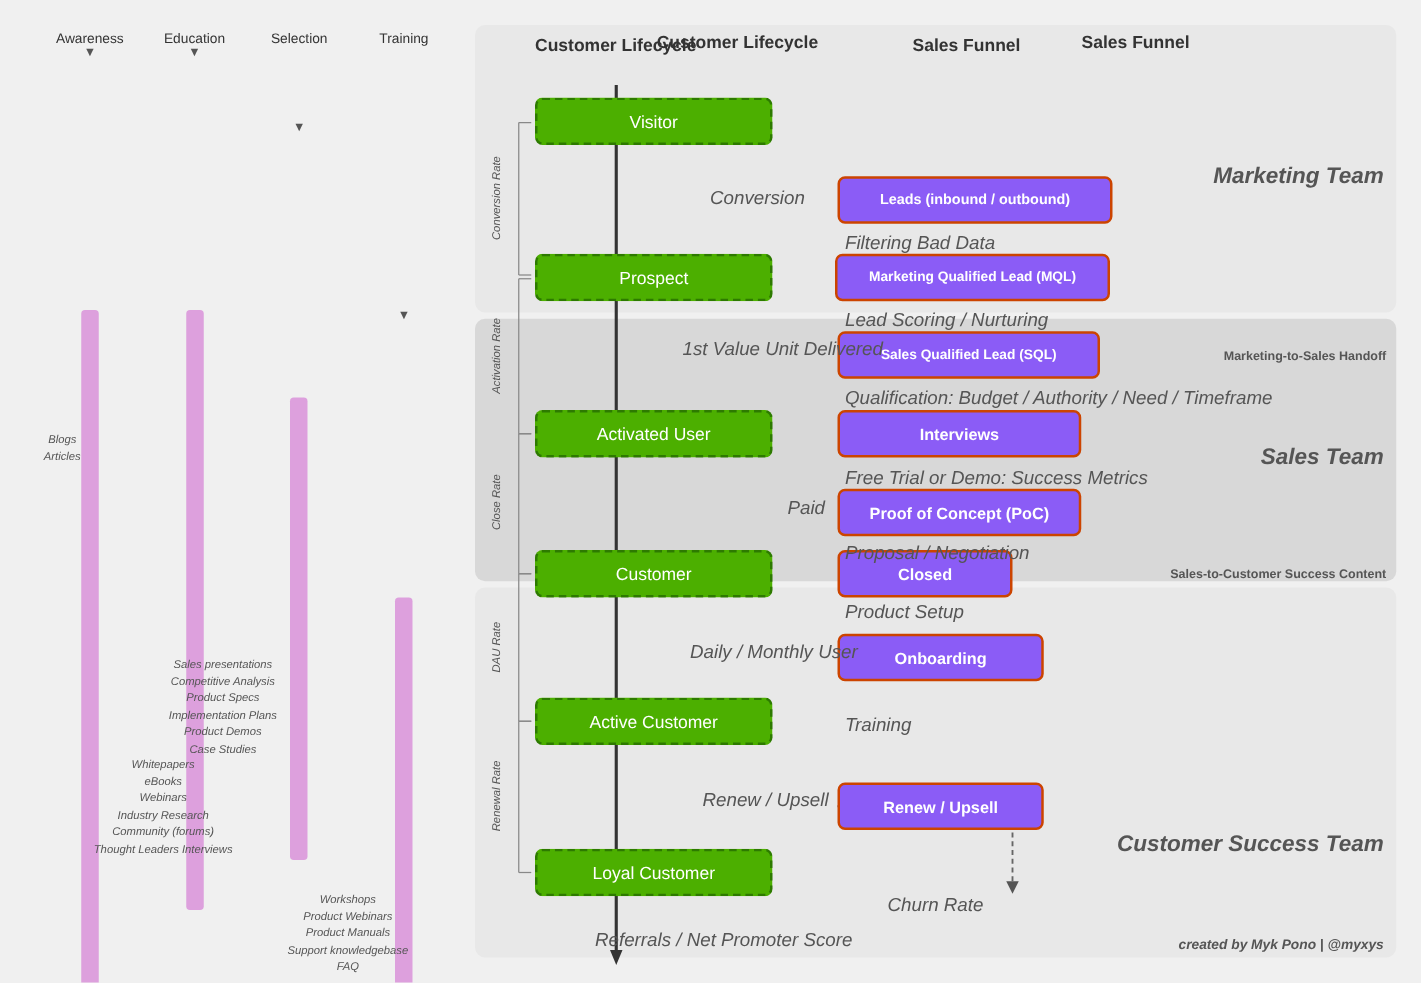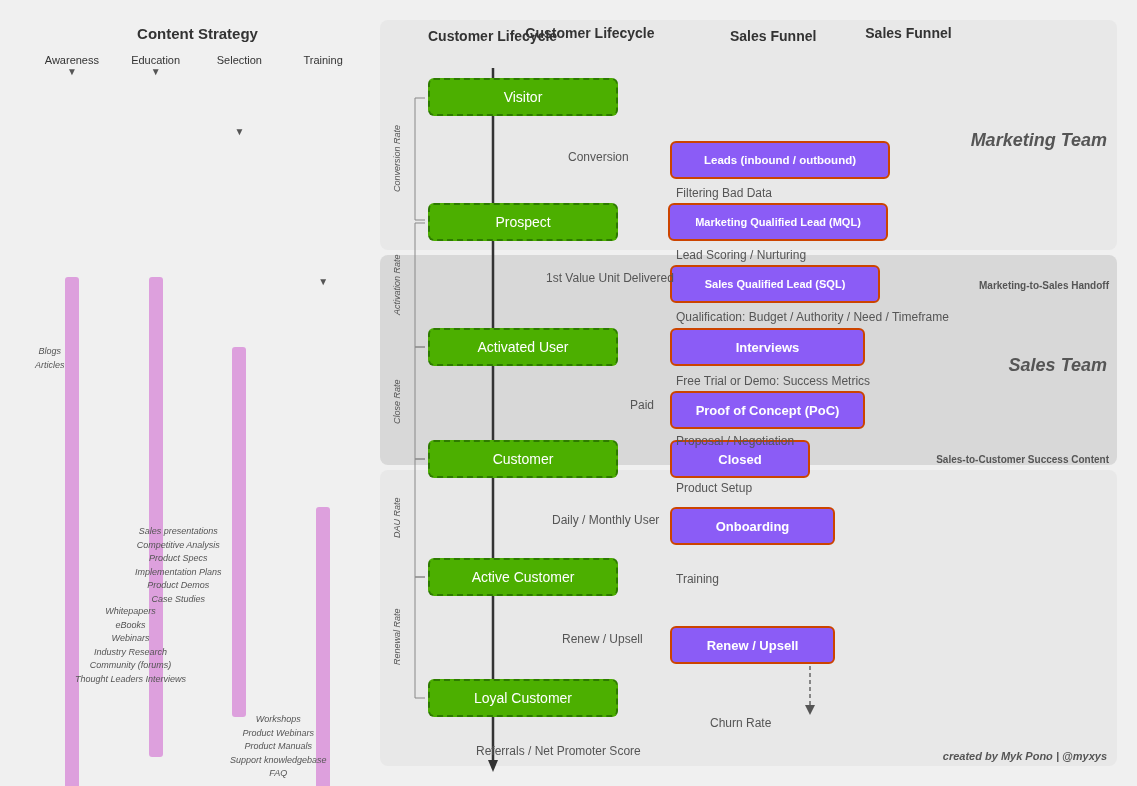--- a/index.html
+++ b/index.html
@@ -106,21 +106,22 @@
       font-size: 18px;
       font-weight: bold;
       font-style: italic;
       color: #555;
       z-index: 10;
     }
 
     
     .small-label {
       position: absolute;
-      font-size: 12px;
+      font-size: 15px;
+      font-style: italic;
       color: #555;
       z-index: 10;
     }
 
     
     .handoff-label {
       position: absolute;
       right: 20px;
       font-size: 10px;
       font-weight: bold;
@@ -207,21 +208,20 @@
       <line x1="800" y1="635" x2="800" y2="695" stroke="#666" stroke-width="1.5" stroke-dasharray="4,3"></line>
       <polygon points="795,695 805,695 800,705" fill="#555"></polygon>
     </svg>
 
     <div class="col-headers">
       <div class="col-header" style="margin-left:30px;">Customer Lifecycle</div>
       <div class="col-header" style="margin-right:60px;">Sales Funnel</div>
     </div>
 
     <div style="position:absolute; left:10px; top:15px; width:355px;">
-      <div class="cs-title">Content Strategy</div>
 
       <div style="display:flex; justify-content:space-around; margin-bottom:5px; padding-left:10px; padding-right:10px;">
         <div style="text-align:center; width:60px;">
           <div style="font-size:11px; color:#333;">Awareness</div>
           <div style="font-size:10px; color:#555;">▼</div>
         </div>
         <div style="text-align:center; width:60px;">
           <div style="font-size:11px; color:#333;">Education</div>
           <div style="font-size:10px; color:#555;">▼</div>
         </div>
@@ -275,20 +275,21 @@
     <div class="funnel-node" style="top: 193px; width: 220px; left: 658px; font-size: 11px;">Marketing Qualified Lead (MQL)</div>
     <div class="funnel-node" style="top: 255px; width: 210px; left: 660px; font-size: 11px;">Sales Qualified Lead (SQL)</div>
     <div class="funnel-node" style="top:318px; width:195px; left:660px;">Interviews</div>
     <div class="funnel-node" style="top:381px; width:195px; left:660px;">Proof of Concept (PoC)</div>
     <div class="funnel-node" style="top:430px; width:140px; left:660px;">Closed</div>
     <div class="funnel-node" style="top:497px; width:165px; left:660px;">Onboarding</div>
     <div class="funnel-node" style="top:616px; width:165px; left:660px;">Renew / Upsell</div>
 
     <div class="team-label" style="top:120px;">Marketing Team</div>
     <div class="team-label" style="top:345px;">Sales Team</div>
+    <div class="team-label" style="top:655px;">Customer Success Team</div>
 
     <div class="handoff-label" style="top:270px; right:18px;">Marketing-to-Sales Handoff</div>
     <div class="handoff-label" style="top:444px; right:18px;">Sales-to-Customer Success Content</div>
 
     <div class="small-label" style="top:140px; left:558px;">Conversion</div>
     <div class="small-label" style="top:176px; left:666px;">Filtering Bad Data</div>
     <div class="small-label" style="top:238px; left:666px;">Lead Scoring / Nurturing</div>
     <div class="small-label" style="top:261px; left:536px;">1st Value Unit Delivered</div>
     <div class="small-label" style="top:300px; left:666px;">Qualification: Budget / Authority / Need / Timeframe</div>
     <div class="small-label" style="top:364px; left:666px;">Free Trial or Demo: Success Metrics</div>

